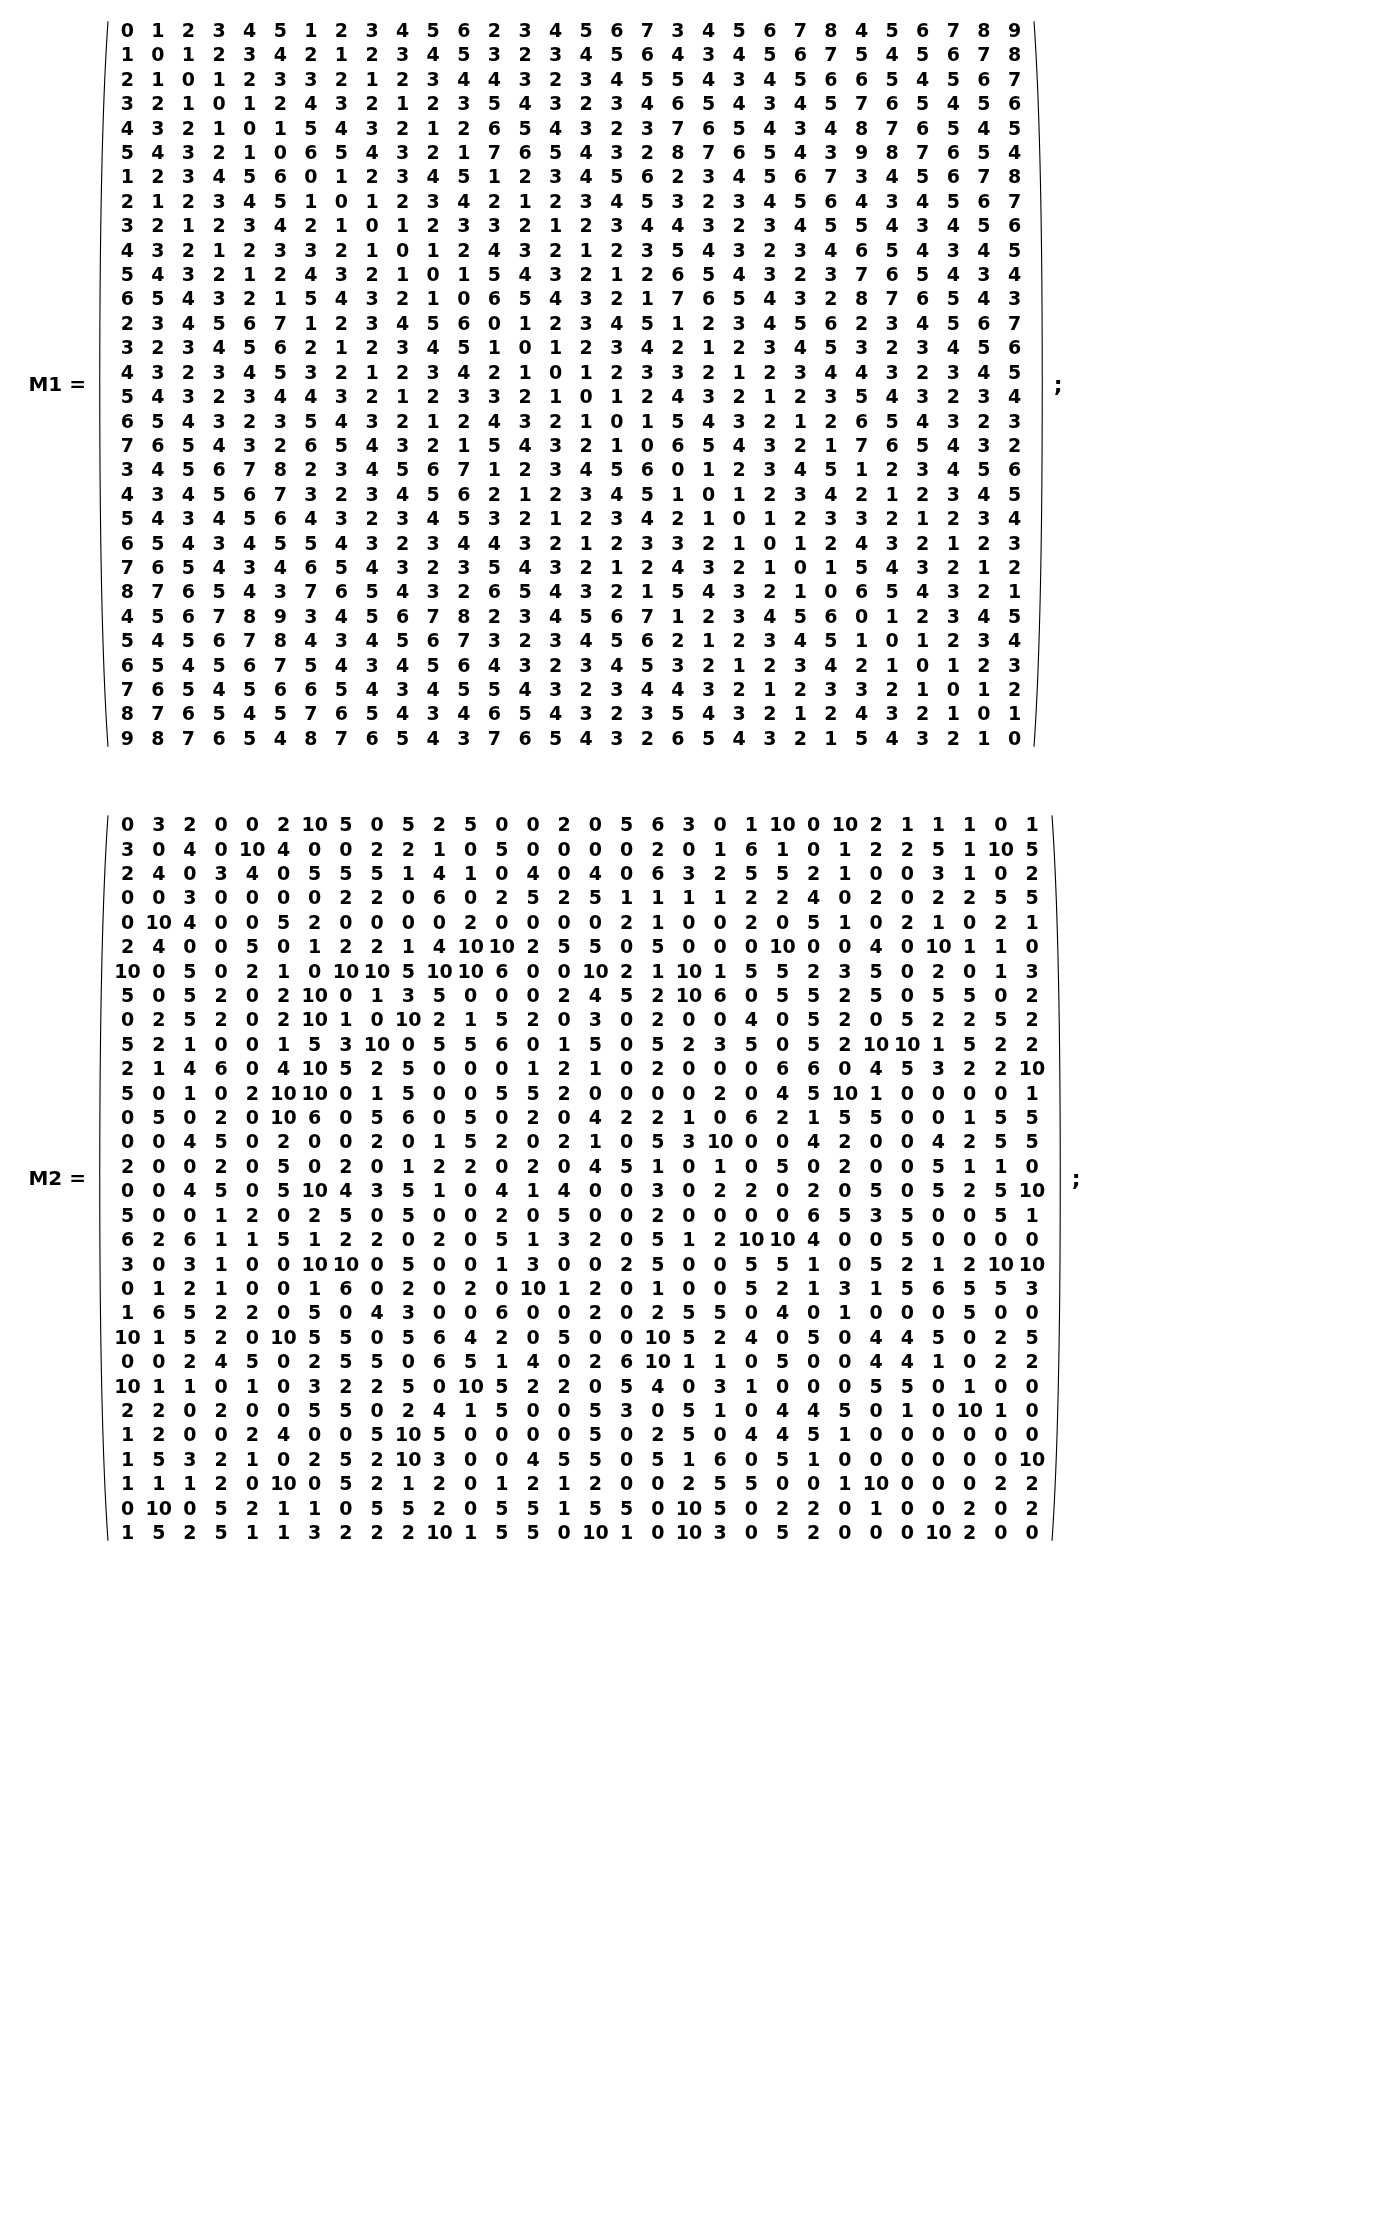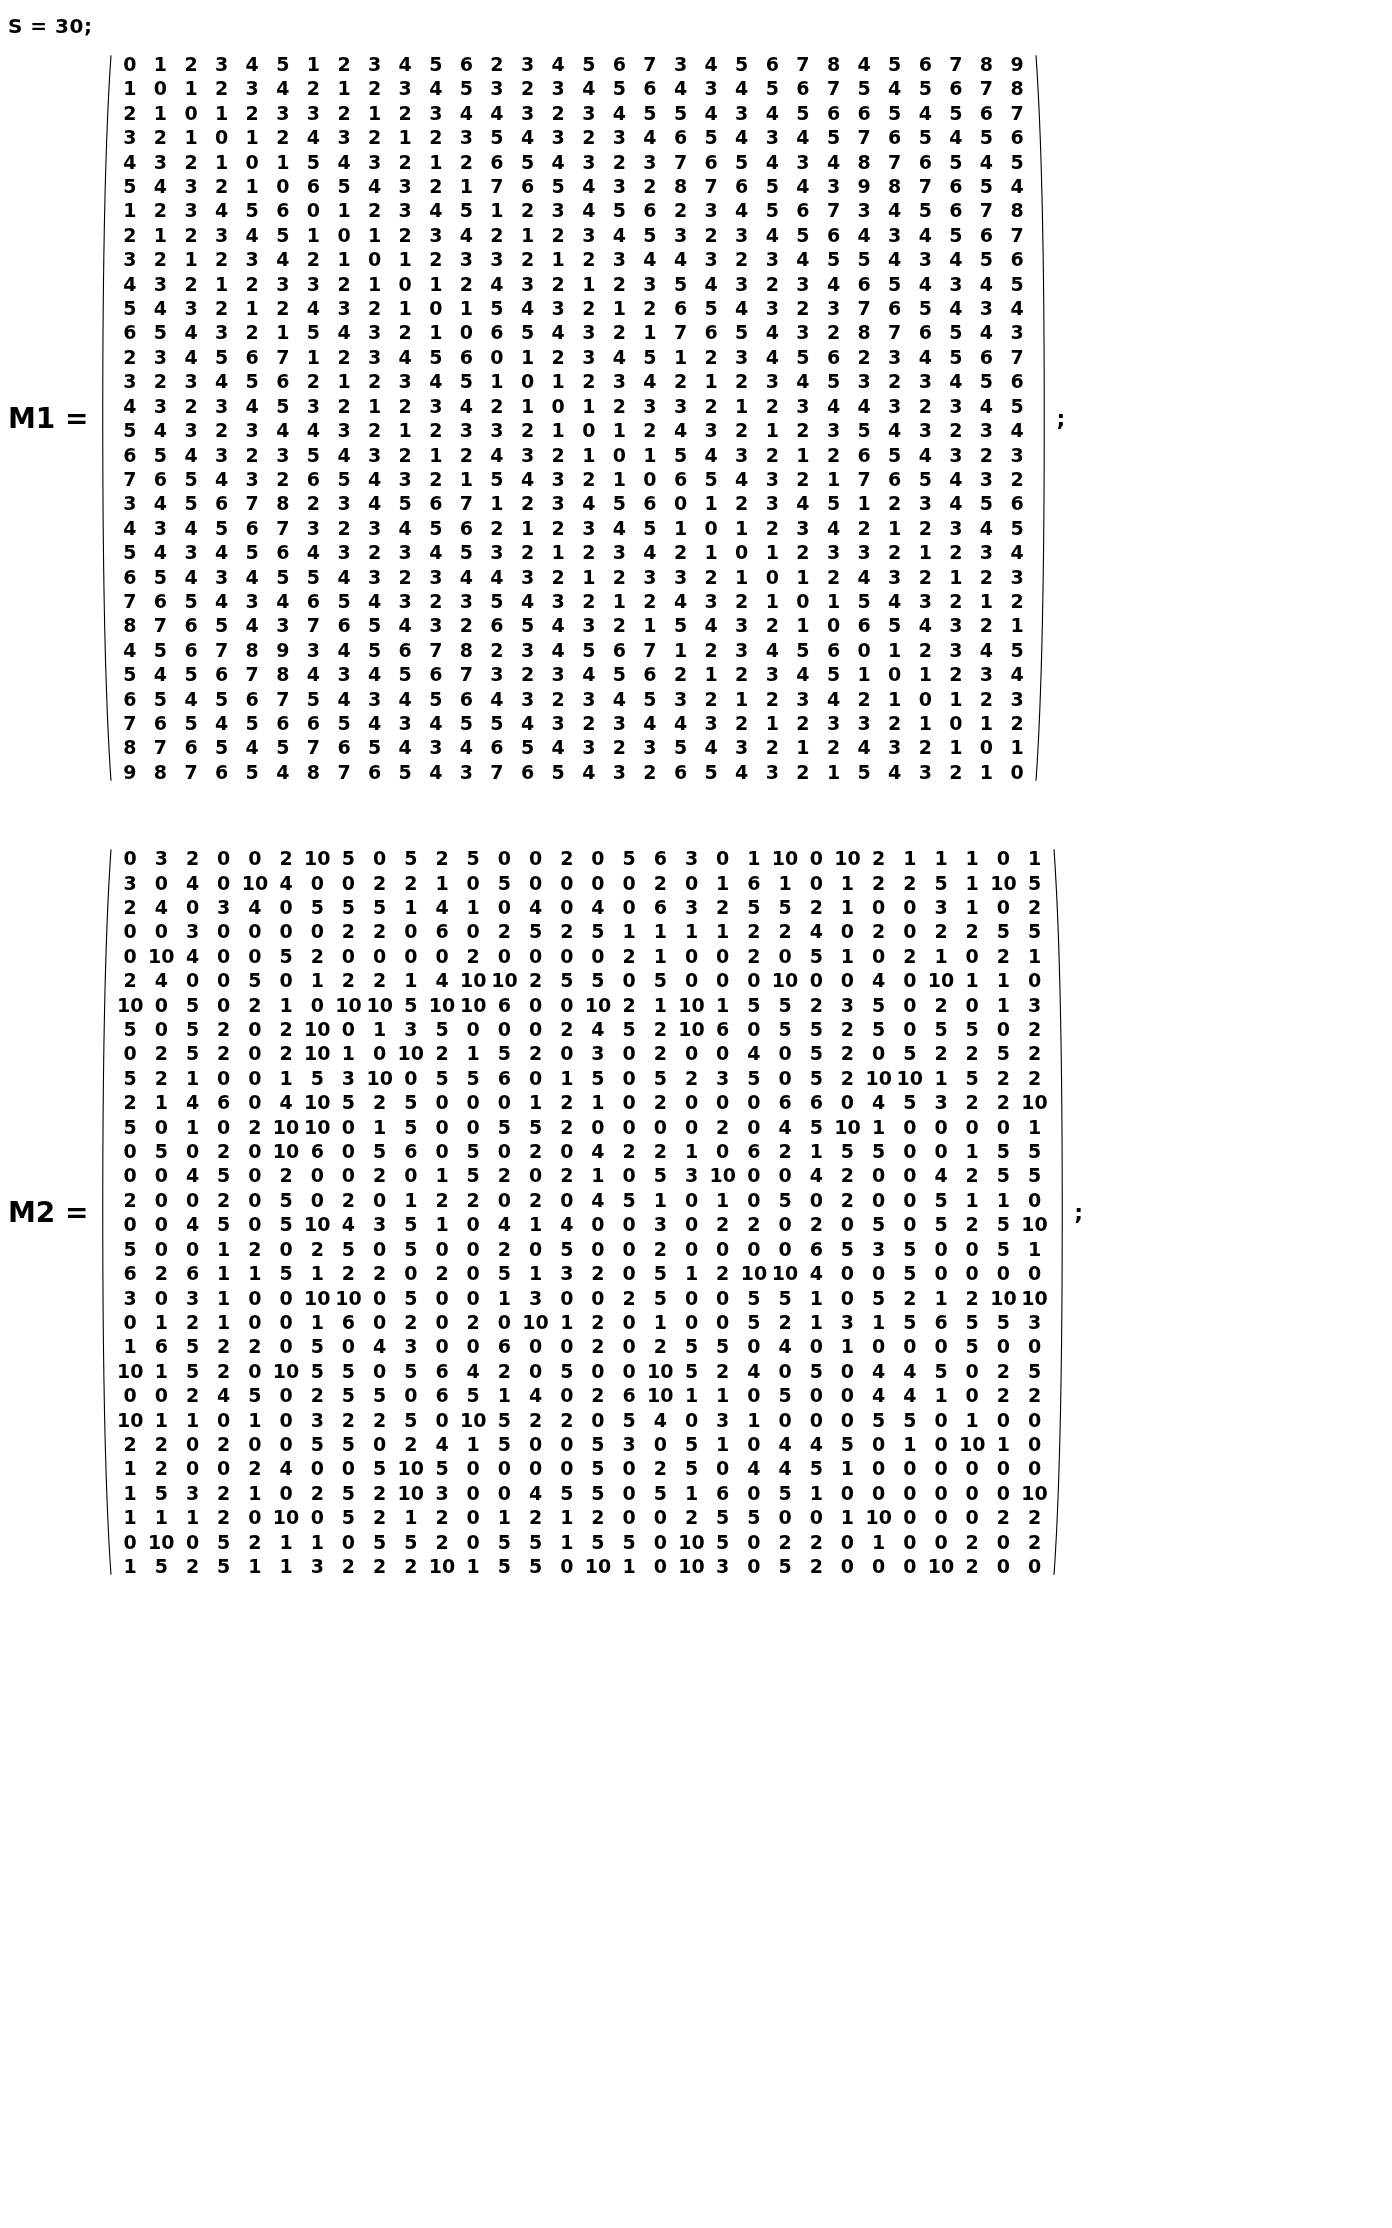--- a/index.html
+++ b/index.html
@@ -27,21 +27,21 @@
     letter-spacing: 0.5px;
   }
   .matrix-block {
     display: flex;
     align-items: center;
     justify-content: flex-start;
     margin: 0 0 10px 0;
     padding-left: 8px;
   }
   .mat-label {
-    font-size: 28px;
+    font-size: 20px;
     font-weight: bold;
     white-space: nowrap;
     padding-right: 6px;
     min-width: 78px;
     text-align: right;
   }
   .mat-tail {
     font-size: 22px;
     font-weight: bold;
     padding-left: 4px;
@@ -79,21 +79,20 @@
   }
   .spacer {
     height: 44px;
   }
 </style>
 </head>
 <body>
 
 <div class="page">
 
-  <div class="stmt">S = 30;</div>
 
   <div class="matrix-block">
     <div class="mat-label">M1 =</div>
     <div class="paren">
       <svg viewBox="0 0 18 100" preserveAspectRatio="none" aria-hidden="true">
         <path d="M16 1 C5 22, 5 78, 16 99" fill="none" stroke="#000" stroke-width="1.1" vector-effect="non-scaling-stroke"></path>
       </svg>
     </div>
     <div class="grid grid-m1" id="grid-m1">
         <div class="cell">0</div>

